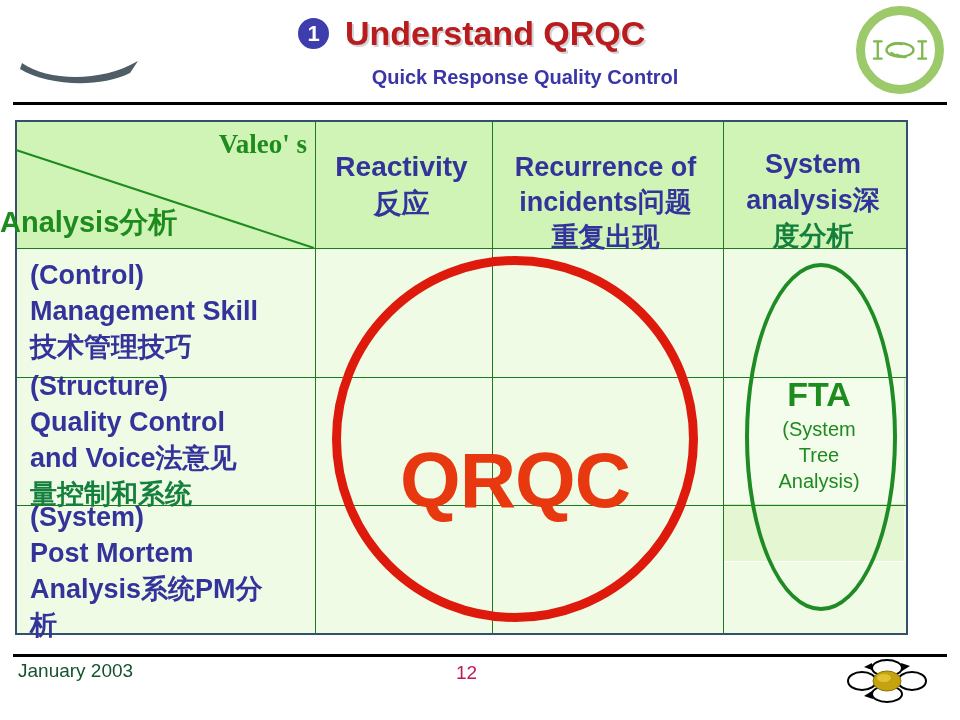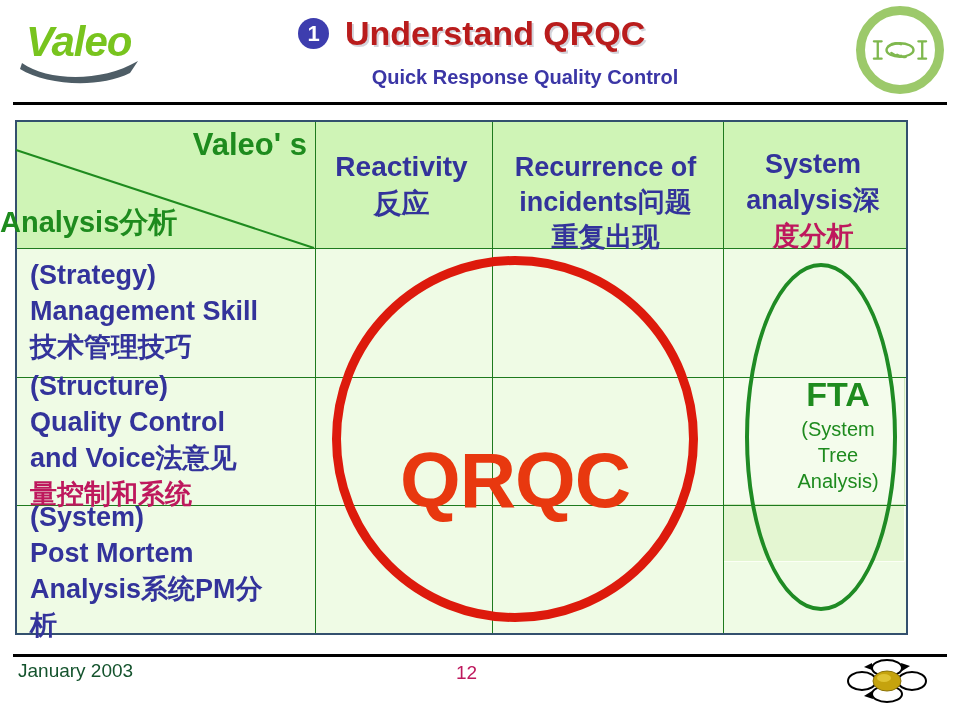--- a/index.html
+++ b/index.html
@@ -26,50 +26,49 @@
   .tbl{left:15px;top:120px;width:889px;height:511px;background:#EFFBE5;
     border:2px solid #33506E;}
   .tbl-headbg{left:0;top:0;width:889px;height:126px;background:#CFF4B6;}
   .vline{top:0;width:1px;height:511px;background:#1E7A1E;}
   .hgrid{left:0;width:889px;height:1px;background:#1E7A1E;}
   .ov1{left:706px;top:255px;width:182px;height:128px;background:#F4FCEC;border:1px solid #CDE7BB;box-sizing:border-box;}
   .ov2{left:706px;top:383px;width:182px;height:57px;background:#E4F6D2;border:1px solid #FBFFF5;box-sizing:border-box;}
   
   .gtxt{color:#1E8B1E;font-weight:bold;}
   .btxt{color:#33339B;font-weight:bold;}
-  .muted{color:#be185d;}
-  .corner-top{left:95px;top:126px;width:212px;text-align:right;font-size:31px;line-height:37px;}
+  .muted{color:#15803d;}
+  .corner-top{left:95px;top:126px;width:212px;text-align:right;font-size:27px;line-height:37px;font-family:Liberation Serif, serif;}
   .corner-bottom{left:0px;top:203px;font-size:29px;}
   .colh1{left:313px;top:148px;width:177px;text-align:center;font-size:28px;line-height:37px;}
   .colh2{left:490px;top:150px;width:231px;text-align:center;font-size:27px;line-height:35px;}
   .colh3{left:721px;top:146px;width:184px;text-align:center;font-size:27px;line-height:36px;}
   .rowtxt{left:30px;font-size:27px;line-height:36px;white-space:nowrap;}
   .row1{top:257px;}
   .row2{top:368px;}
   .row3{top:499px;}
   
   .red-circle{left:332px;top:256px;width:366px;height:366px;border:9px solid #DD1A0C;
     border-radius:50%;box-sizing:border-box;}
   .qrqc{left:332px;top:392px;width:366px;text-align:center;font-size:78px;
     font-weight:bold;color:#E8380F;letter-spacing:-1px;margin-top:43px;}
   .fta-ellipse{left:745px;top:263px;width:152px;height:348px;border:4px solid #1F8B24;
     border-radius:50%;box-sizing:border-box;}
-  .fta-text{left:723px;top:372px;width:192px;text-align:center;color:#1E8B1E;padding-left:19px;}
+  .fta-text{left:723px;top:372px;width:192px;text-align:center;color:#1E8B1E;}
   .fta-title{font-size:34px;font-weight:bold;line-height:44px;}
   .fta-sub{font-size:20px;line-height:26px;}
   
   .footer-date{left:18px;top:660px;font-size:19px;color:#14532d;}
   .footer-page{left:456px;top:662px;font-size:19px;color:#be185d;}
 </style>
 </head>
 <body>
 
 <div class="slide">
 
-  <div class="abs logo-text">Valeo</div>
   <svg class="abs logo-swoosh" width="120" height="26" viewBox="0 0 120 26">
     <path d="M2 3 C 28 21, 80 23, 118 1 L 110 13 C 78 29, 26 25, 0 9 Z" fill="#4E5D66"></path>
   </svg>
 
   <div class="abs title-row">
     <span class="bullet-one">1</span>
     <span class="main-title">Understand QRQC</span>
   </div>
   <div class="abs subtitle">Quick Response Quality Control</div>
 
@@ -117,21 +116,21 @@
     <div>incidents问题</div>
     <div>重复出现</div>
   </div>
   <div class="abs colh3 btxt">
     <div>System</div>
     <div>analysis深</div>
     <div class="muted">度分析</div>
   </div>
 
   <div class="abs rowtxt row1 btxt">
-    <div>(Strategy)</div>
+    <div>(Control)</div>
     <div>Management Skill</div>
     <div>技术管理技巧</div>
   </div>
   <div class="abs rowtxt row2 btxt">
     <div>(Structure)</div>
     <div>Quality Control</div>
     <div>and Voice法意见</div>
     <div class="muted">量控制和系统</div>
   </div>
   <div class="abs rowtxt row3 btxt">

